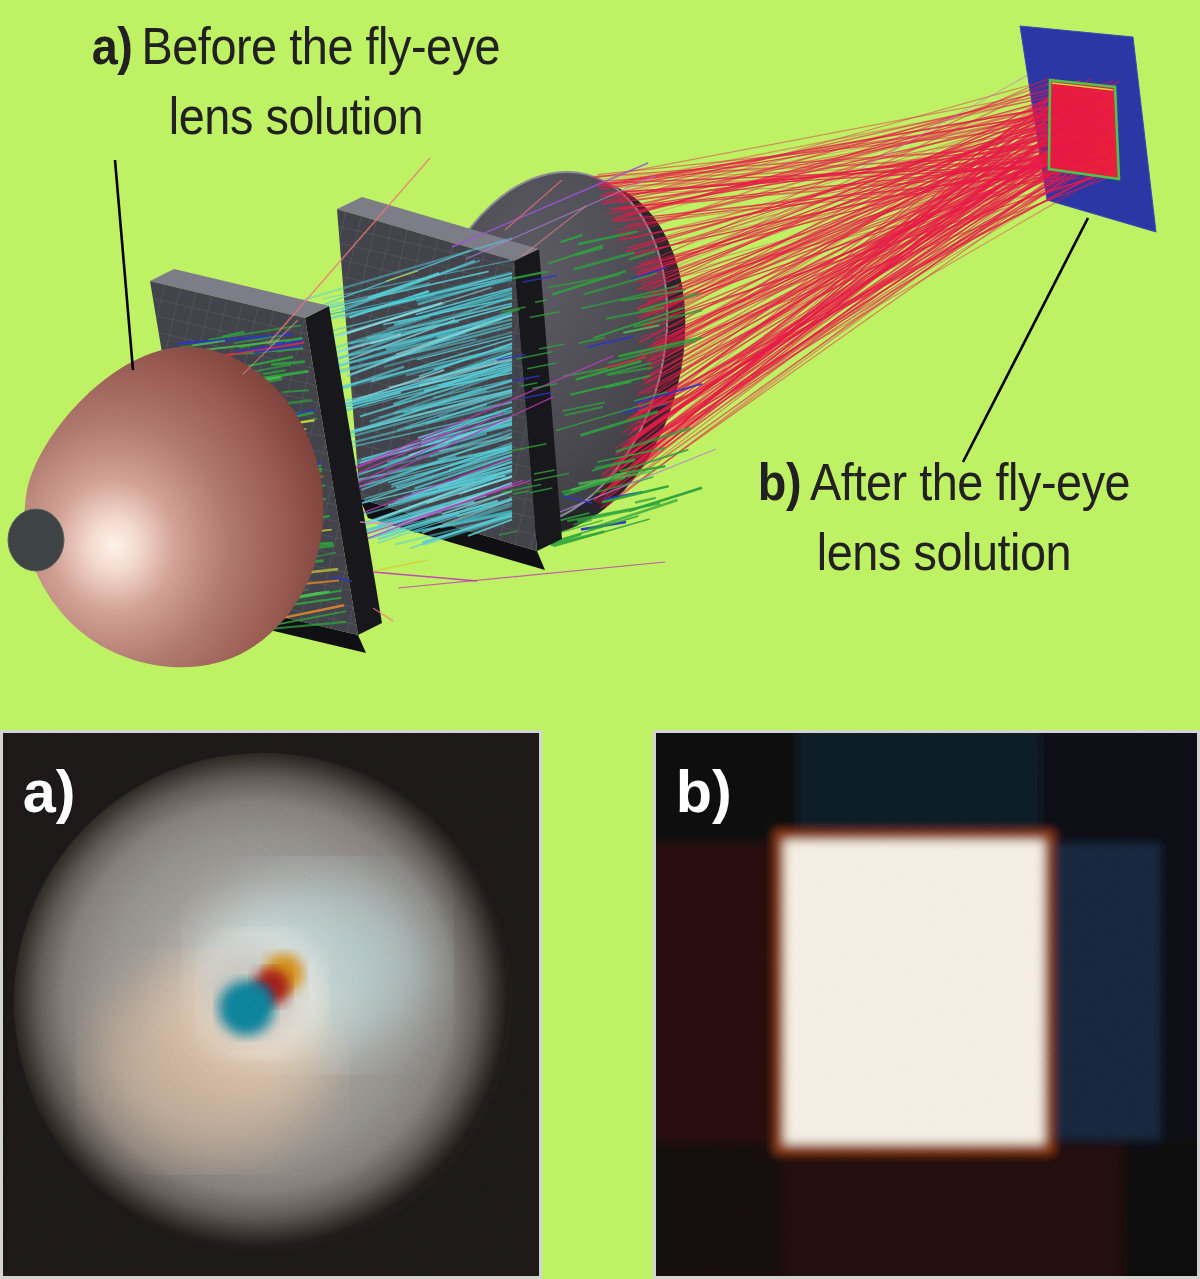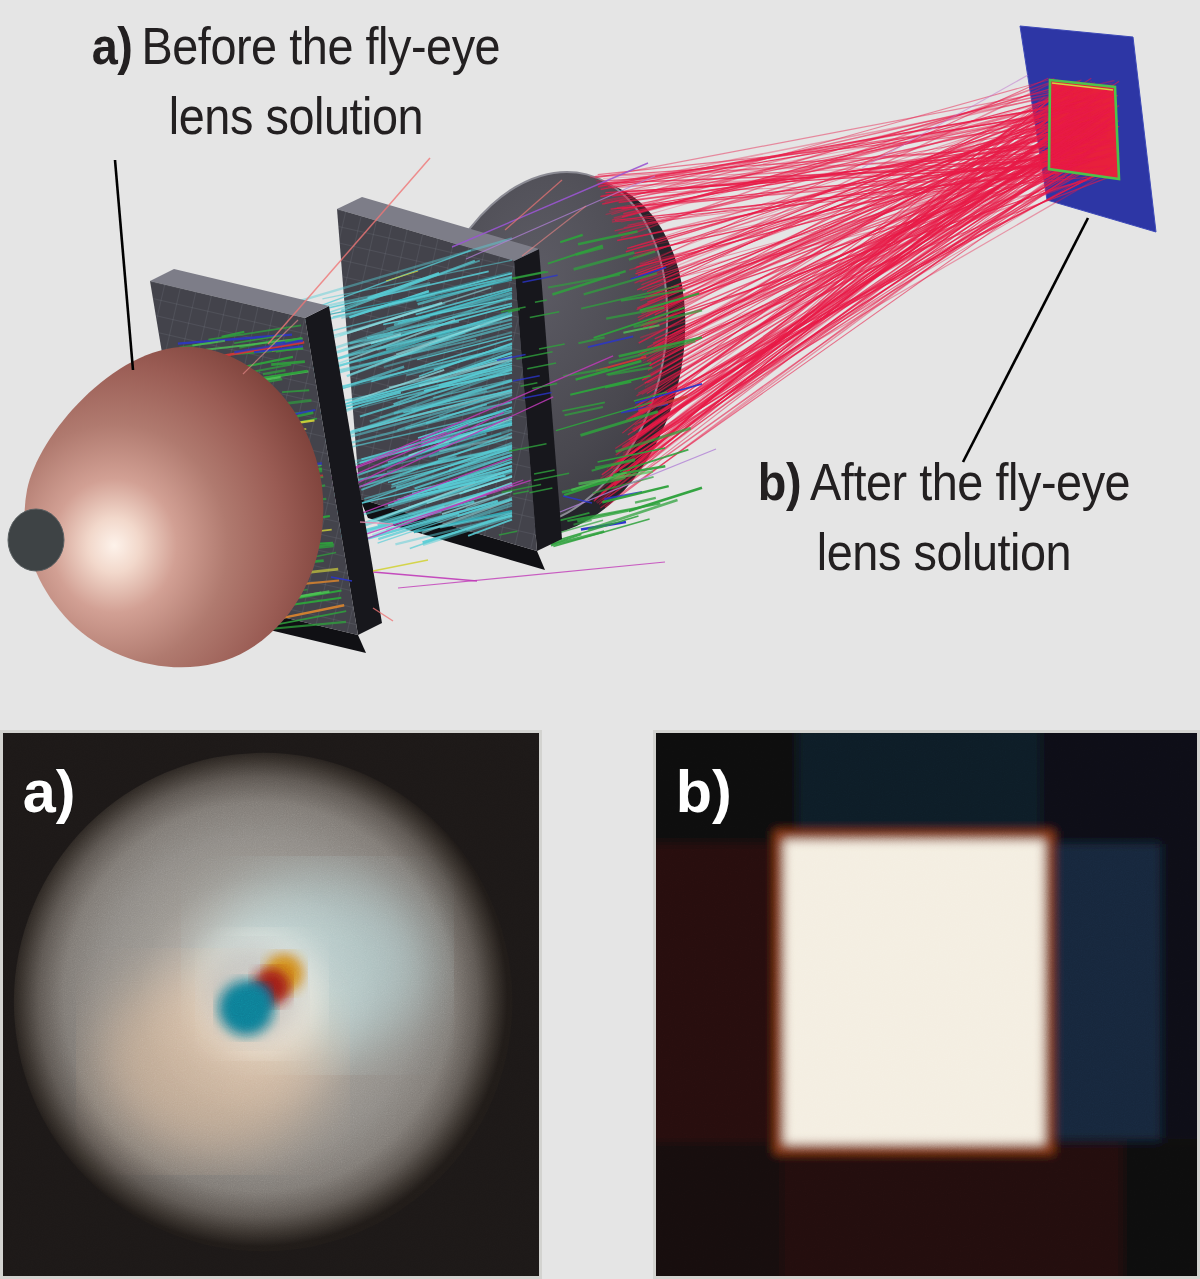--- a/index.html
+++ b/index.html
@@ -1,16 +1,16 @@
 <!DOCTYPE html>
 <html><head>
 <meta charset="utf-8">
 <style>
   html,body{margin:0;padding:0;background:#ffffff;}
-  #page{position:relative;width:1200px;height:1279px;background:#e5e5e5;overflow:hidden;
+  #page{position:relative;width:1200px;height:1279px;background:#bef264;overflow:hidden;
         font-family:"Liberation Sans",sans-serif;}
   .lbl{position:absolute;text-align:center;font-size:52px;line-height:1.34;color:#232021;
        letter-spacing:-0.5px;transform:scaleX(.9);transform-origin:50% 50%;}
   .lbl .pfx{font-weight:bold;margin-right:10px;}
   #label-a{left:22px;top:12px;width:548px;}
   #label-b{left:688px;top:448px;width:512px;}
   #scene{position:absolute;left:0;top:0;}
   .photo{position:absolute;top:730px;height:549px;border:3px solid #d3d3d0;box-sizing:border-box;
          overflow:hidden;background:#0c0a09;}
   #photo-a{left:0;width:542px;}

